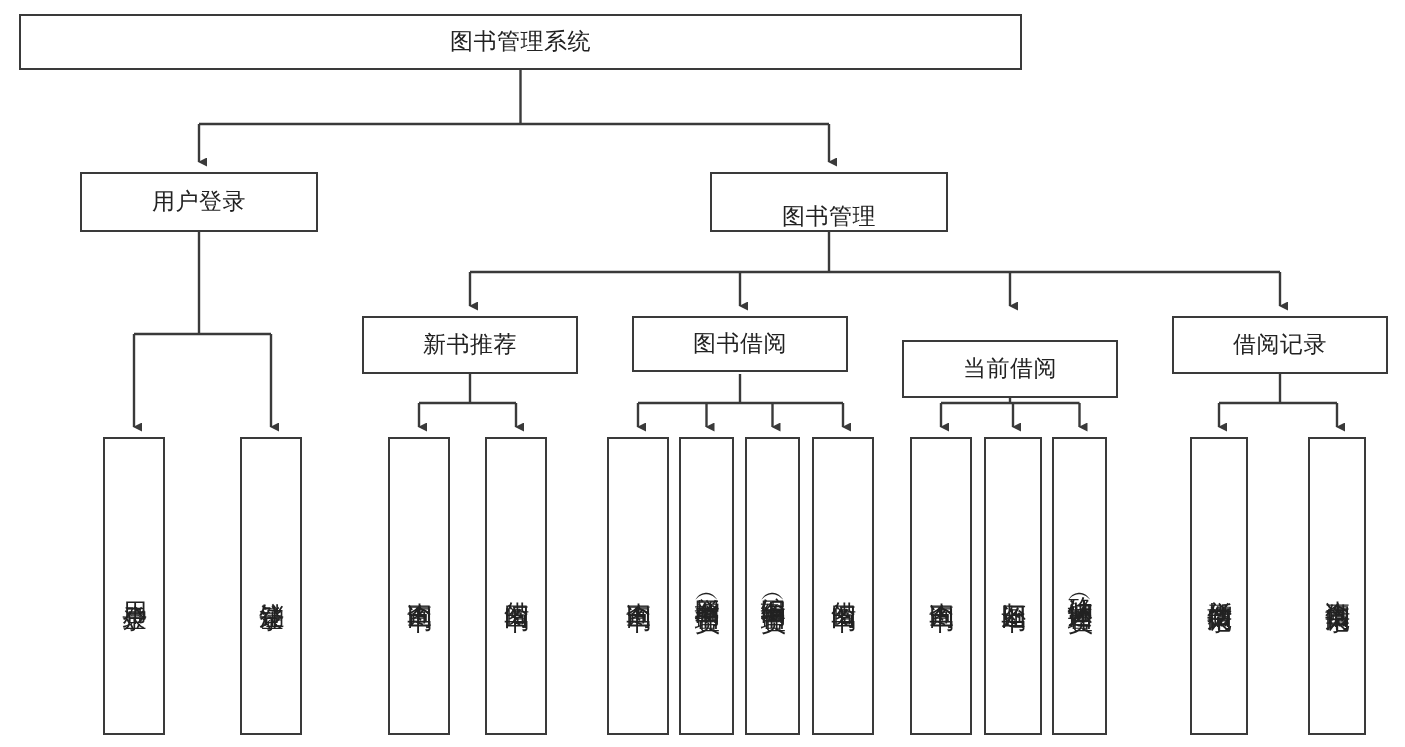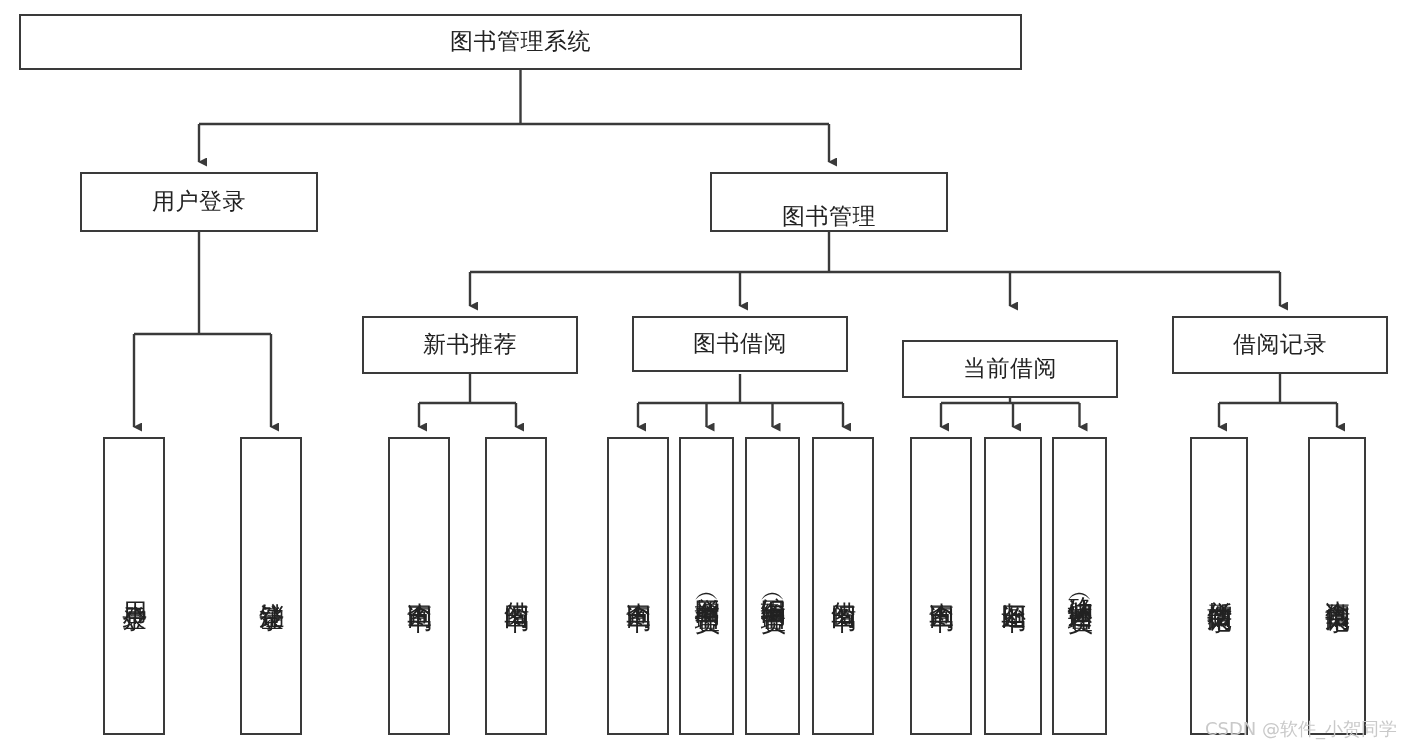--- a/index.html
+++ b/index.html
@@ -171,15 +171,14 @@
         <span class="lbl">确认归还（管理员）</span>
       </div>
       <div class="node v" style="left: 1190px; top: 437px; width: 58px; height: 298px;">
         <span class="lbl">新增借阅记录</span>
       </div>
       <div class="node v" style="left: 1308px; top: 437px; width: 58px; height: 298px;">
         <span class="lbl">查询借阅记录</span>
       </div>
     </div>
 
-  <div class="watermark">CSDN @软件_小贺同学</div>
 
 </div>
 
 </body></html>

